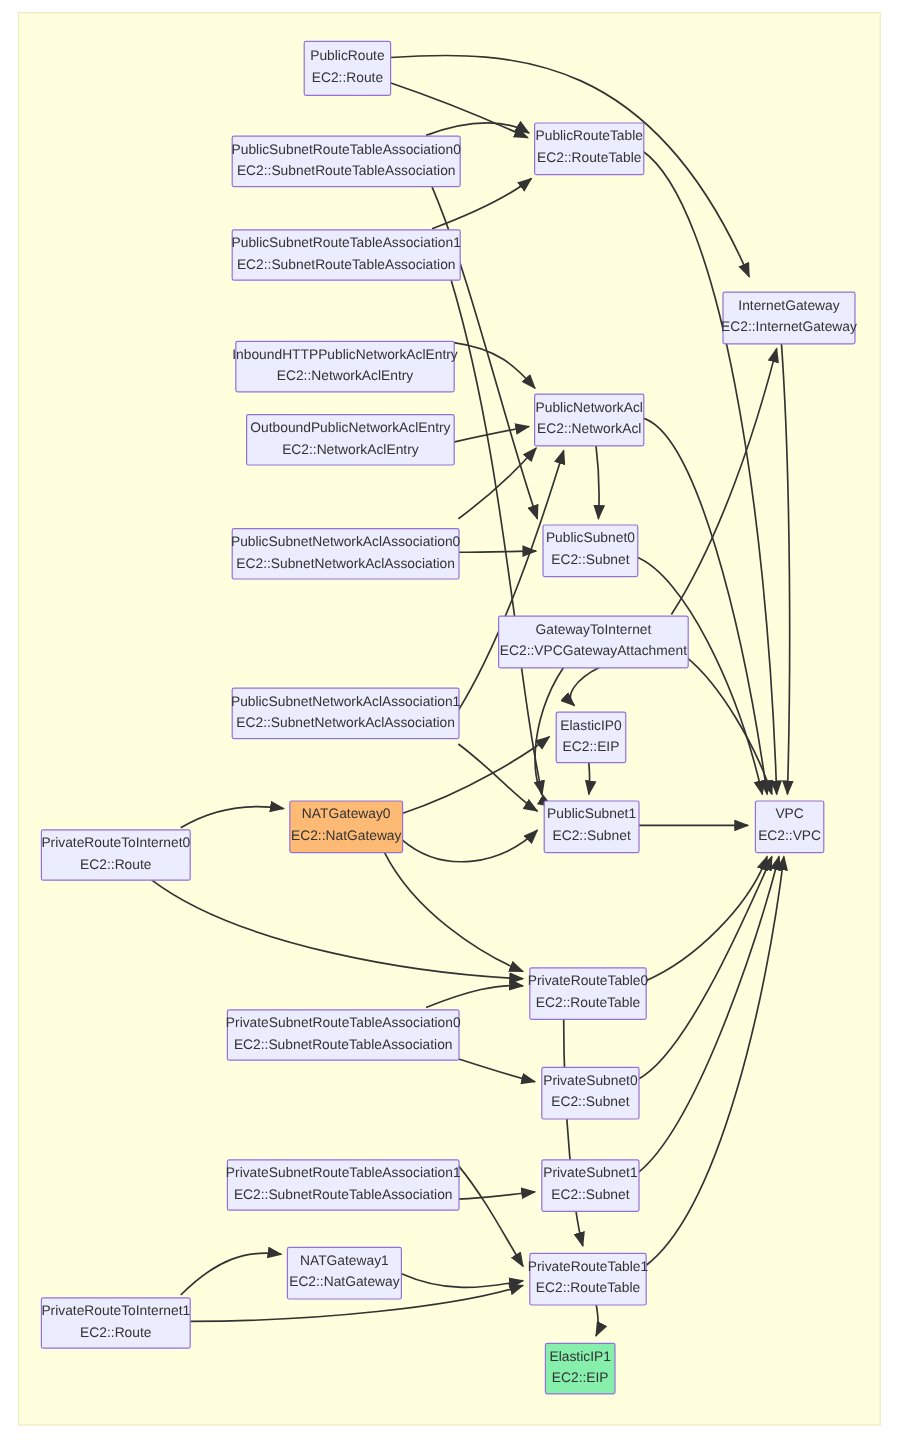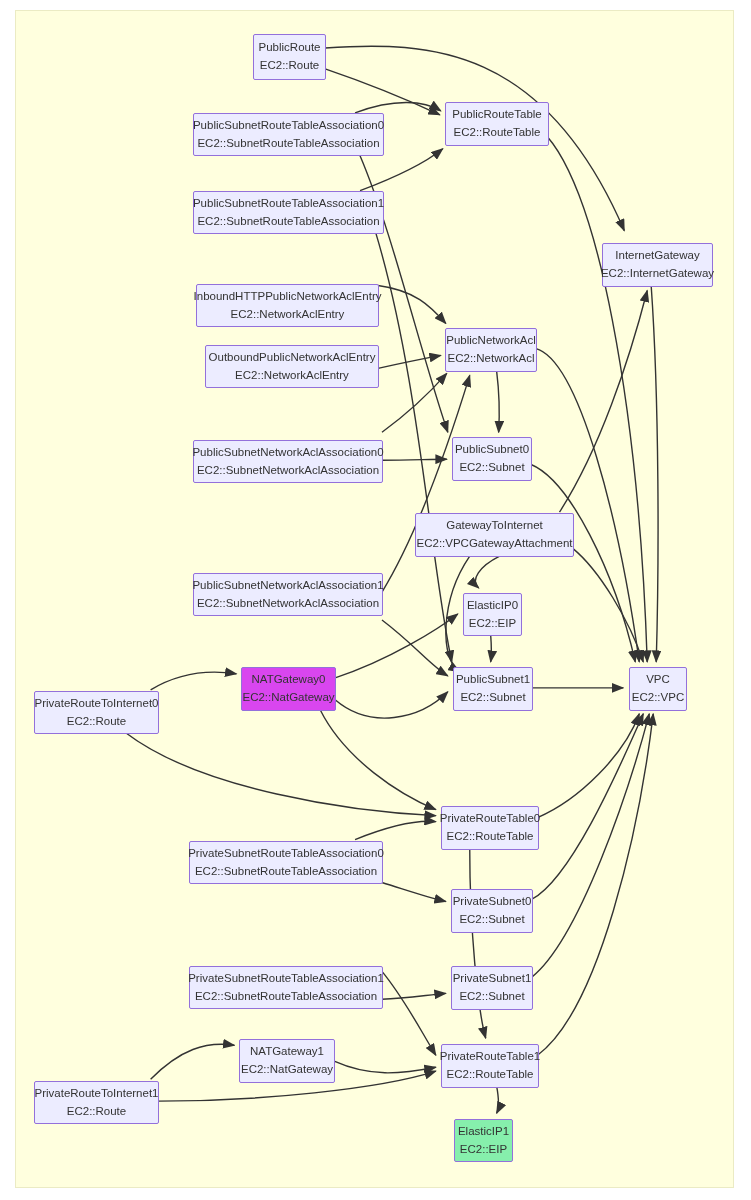--- a/index.html
+++ b/index.html
@@ -104,21 +104,21 @@
         <path d="M 455,839 C 455,920 463,1000 471,1029" fill="none" stroke="#333333" stroke-width="1.4" marker-end="url(#arrowhead)"></path>
         <path d="M 482,1077 C 484,1088 485,1098 482,1104" fill="none" stroke="#333333" stroke-width="1.4" marker-end="url(#arrowhead)"></path>
         <path d="M 637,276 C 645,390 645,550 642,652" fill="none" stroke="#333333" stroke-width="1.4" marker-end="url(#arrowhead)"></path>
       </g>
   </svg>
   <div id="node-layer">
       <div class="node" style="left: 237px; top: 23px; width: 73px; height: 46px; background: rgb(236, 236, 255); border-color: rgb(147, 112, 219); color: rgb(51, 51, 51);">
         <span class="node-title">PublicRoute</span>
         <span class="node-type">EC2::Route</span>
       </div>
-      <div class="node" style="left: 429px; top: 91px; width: 104px; height: 44px; background: rgb(236, 236, 255); border-color: rgb(147, 112, 219); color: rgb(51, 51, 51);">
+      <div class="node" style="left: 429px; top: 91px; width: 92px; height: 44px; background: rgb(236, 236, 255); border-color: rgb(147, 112, 219); color: rgb(51, 51, 51);">
         <span class="node-title">PublicRouteTable</span>
         <span class="node-type">EC2::RouteTable</span>
       </div>
       <div class="node" style="left: 177px; top: 102px; width: 191px; height: 43px; background: rgb(236, 236, 255); border-color: rgb(147, 112, 219); color: rgb(51, 51, 51);">
         <span class="node-title">PublicSubnetRouteTableAssociation0</span>
         <span class="node-type">EC2::SubnetRouteTableAssociation</span>
       </div>
       <div class="node" style="left: 177px; top: 180px; width: 191px; height: 43px; background: rgb(236, 236, 255); border-color: rgb(147, 112, 219); color: rgb(51, 51, 51); text-align: center;">
         <span class="node-title">PublicSubnetRouteTableAssociation1</span>
         <span class="node-type">EC2::SubnetRouteTableAssociation</span>
@@ -152,21 +152,21 @@
         <span class="node-type">EC2::VPCGatewayAttachment</span>
       </div>
       <div class="node" style="left: 177px; top: 562px; width: 190px; height: 43px; background: rgb(236, 236, 255); border-color: rgb(147, 112, 219); color: rgb(51, 51, 51);">
         <span class="node-title">PublicSubnetNetworkAclAssociation1</span>
         <span class="node-type">EC2::SubnetNetworkAclAssociation</span>
       </div>
       <div class="node" style="left: 447px; top: 582px; width: 59px; height: 43px; background: rgb(236, 236, 255); border-color: rgb(147, 112, 219); color: rgb(51, 51, 51);">
         <span class="node-title">ElasticIP0</span>
         <span class="node-type">EC2::EIP</span>
       </div>
-      <div class="node" style="left: 225px; top: 656px; width: 95px; height: 44px; background: #d946ef; border-color: rgb(147, 112, 219); color: rgb(51, 51, 51);">
+      <div class="node" style="left: 225px; top: 656px; width: 95px; height: 44px; background: #fdba74; border-color: rgb(147, 112, 219); color: rgb(51, 51, 51);">
         <span class="node-title">NATGateway0</span>
         <span class="node-type">EC2::NatGateway</span>
       </div>
       <div class="node" style="left: 437px; top: 656px; width: 80px; height: 44px; background: rgb(236, 236, 255); border-color: rgb(147, 112, 219); color: rgb(51, 51, 51);">
         <span class="node-title">PublicSubnet1</span>
         <span class="node-type">EC2::Subnet</span>
       </div>
       <div class="node" style="left: 613px; top: 656px; width: 58px; height: 44px; background: rgb(236, 236, 255); border-color: rgb(147, 112, 219); color: rgb(51, 51, 51);">
         <span class="node-title">VPC</span>
         <span class="node-type">EC2::VPC</span>

